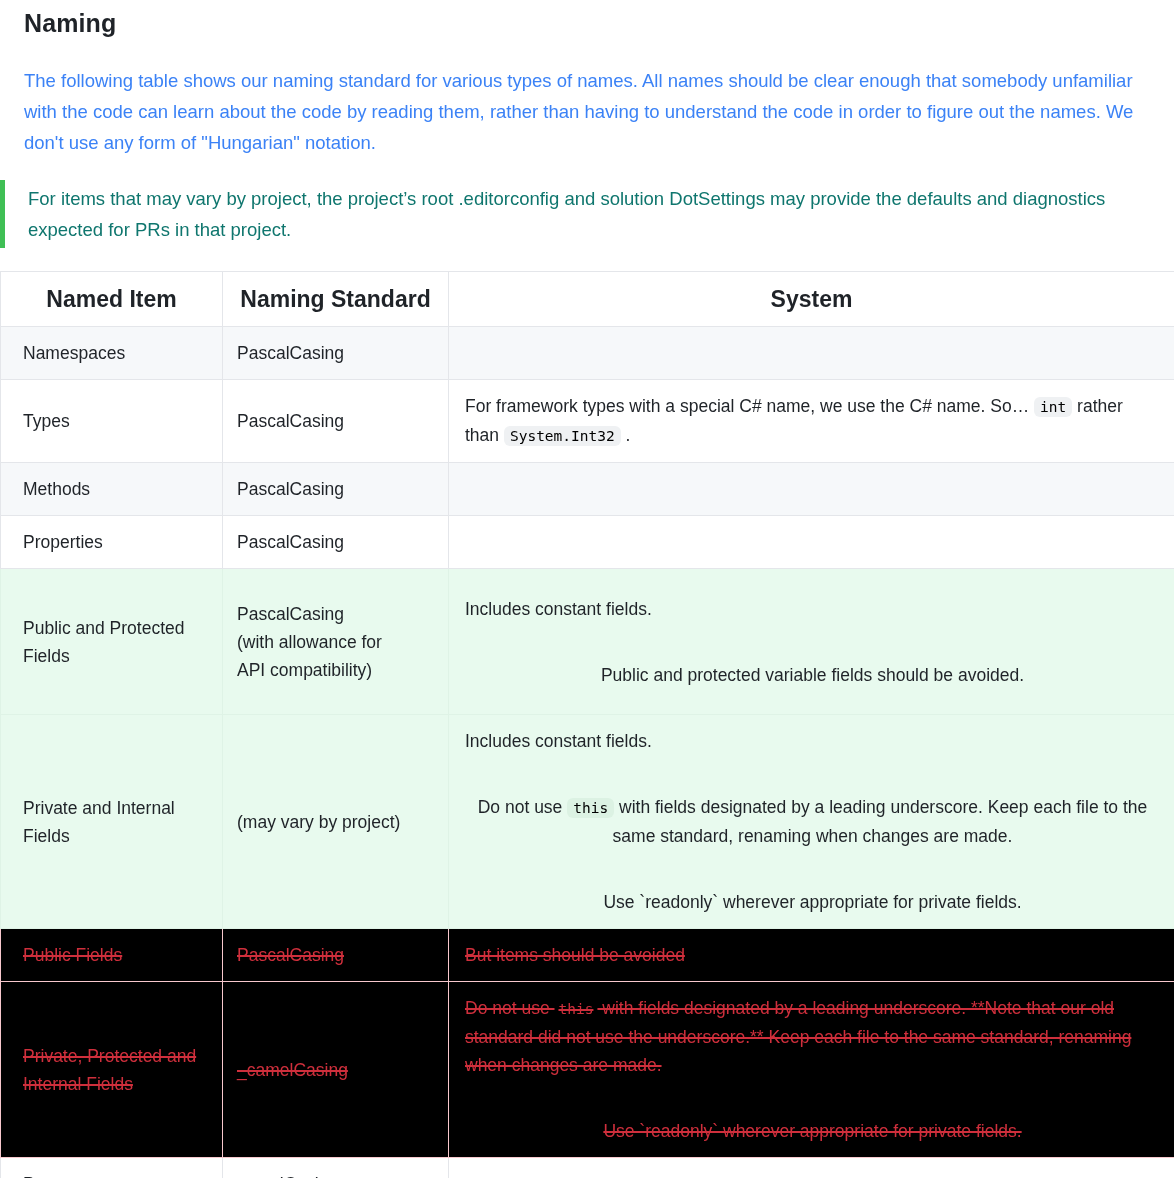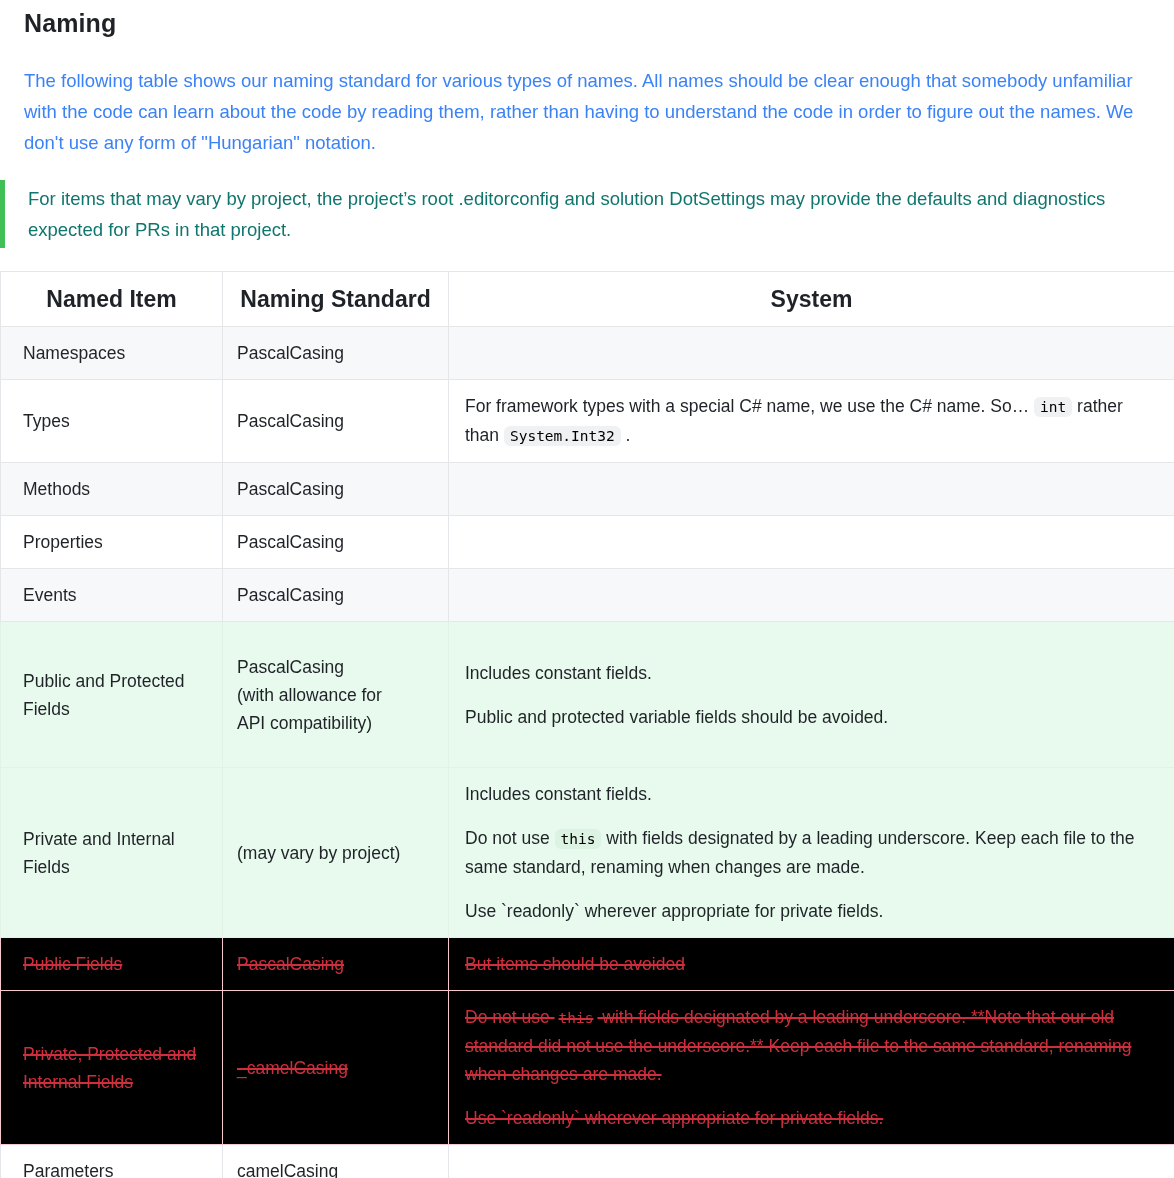--- a/index.html
+++ b/index.html
@@ -110,21 +110,22 @@
     text-decoration: line-through;
     text-decoration-thickness: 1.5px;
     color: #cf2f3c;
   }
   tr.removed td p { color: #cf2f3c; }
 
   td p {
     margin: 0;
   }
   td p + p {
-    margin-top: 16px;
+    margin-top: 38px;
+    text-align: center;
   }
 
   
   code.inline {
     font-family: "DejaVu Sans Mono", "Liberation Mono", monospace;
     font-size: 14.5px;
     background: #eff1f3;
     border-radius: 6px;
     padding: 2px 6px;
     color: #000000;
@@ -192,25 +193,20 @@
           <td class="col-std">PascalCasing</td>
           <td class="col-notes"></td>
         </tr>
 
         <tr class="plain">
           <td>Properties</td>
           <td class="col-std">PascalCasing</td>
           <td class="col-notes"></td>
         </tr>
 
-        <tr class="zebra">
-          <td>Events</td>
-          <td class="col-std">PascalCasing</td>
-          <td class="col-notes"></td>
-        </tr>
 
         <tr class="added">
           <td class="tall-cell">Public and Protected Fields</td>
           <td class="col-std nowrap-label">PascalCasing
 (with allowance for
 API compatibility)</td>
           <td class="col-notes">
             <p>Includes constant fields.</p>
             <p>Public and protected variable fields should be avoided.</p>
           </td>

